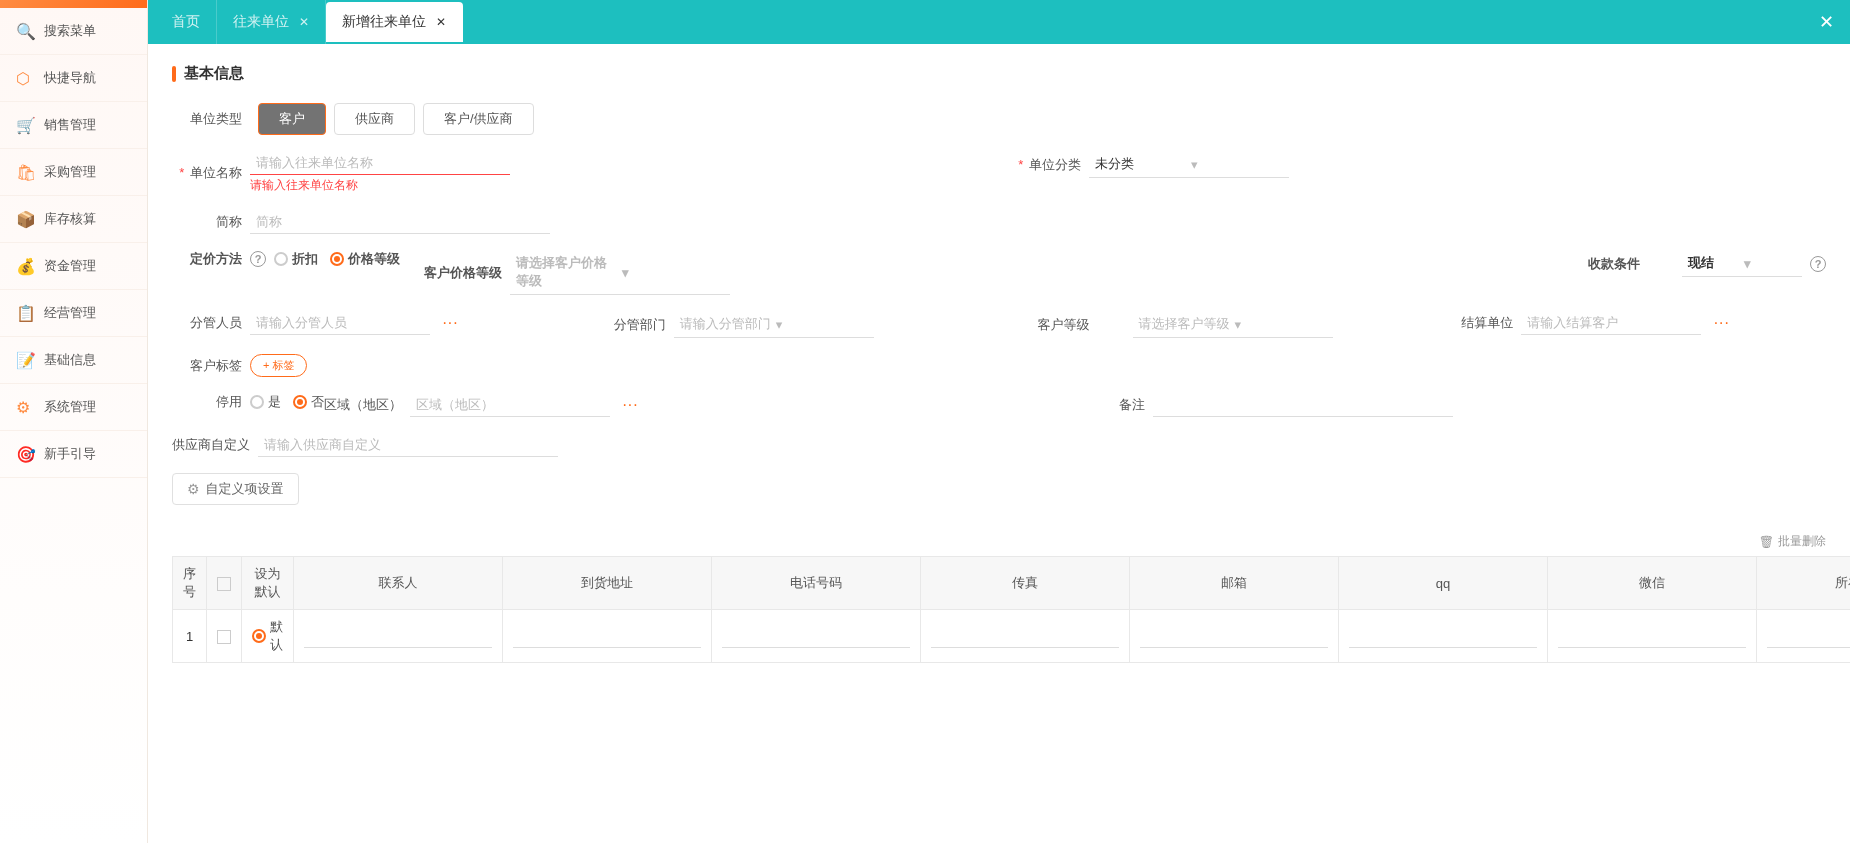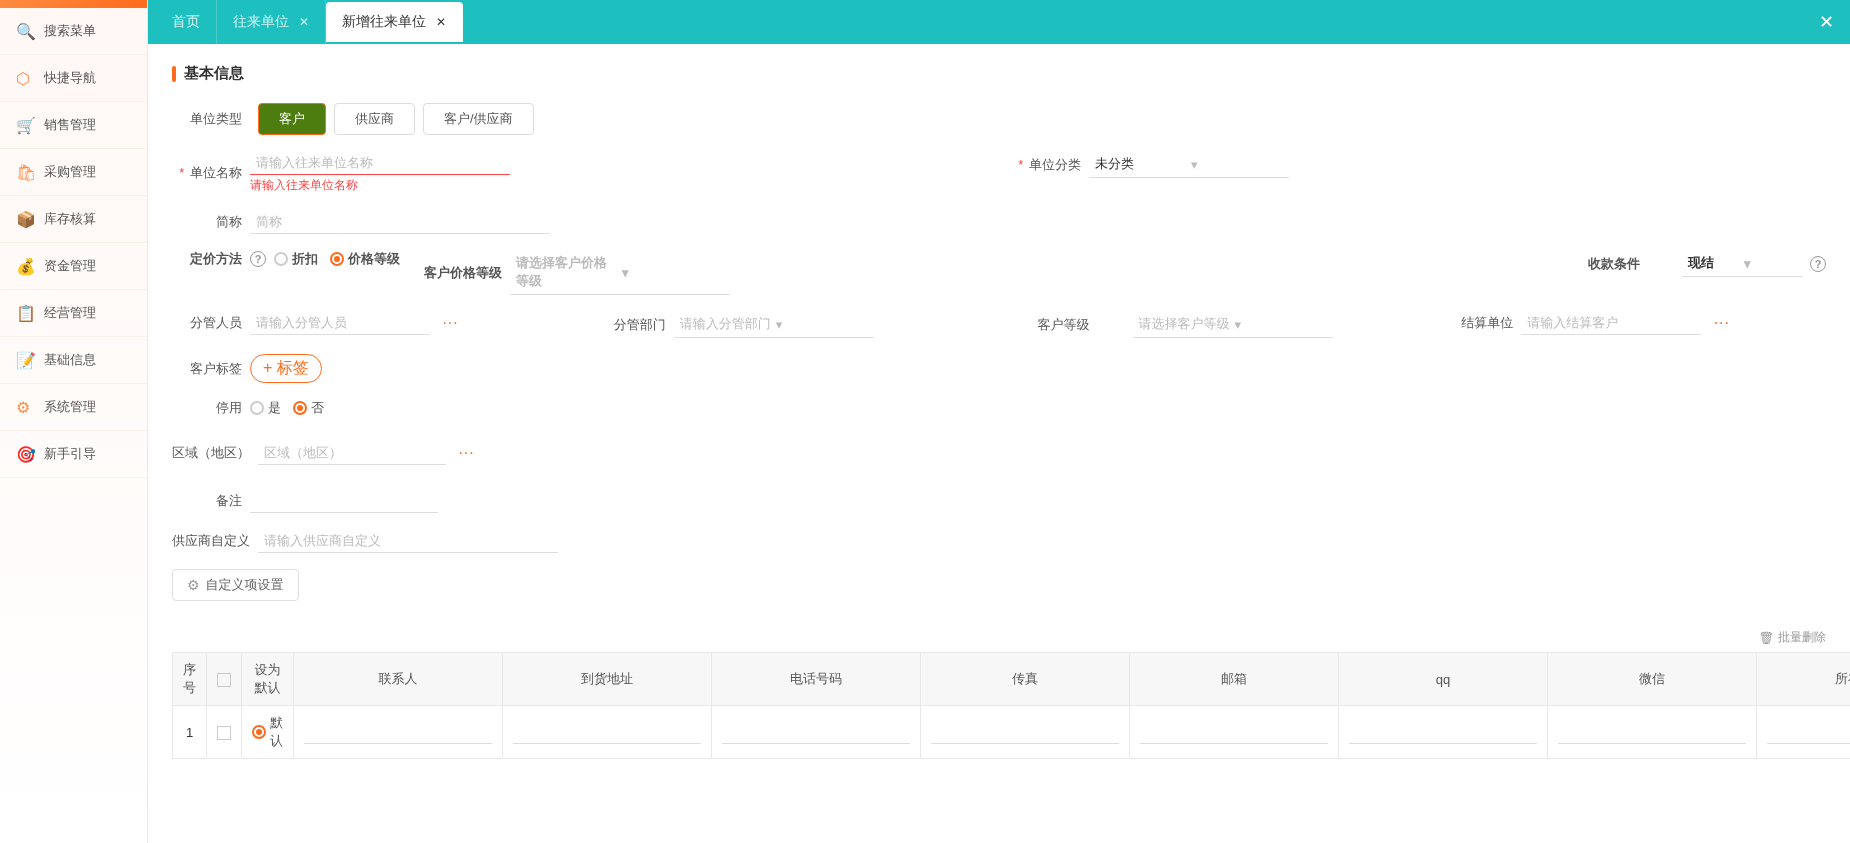--- a/index.html
+++ b/index.html
@@ -163,36 +163,36 @@
     .unit-btn {
       padding: 6px 20px;
       border: 1px solid #ddd;
       border-radius: 4px;
       cursor: pointer;
       font-size: 13px;
       color: #555;
       background: #fff;
     }
     .unit-btn.active {
-      background: #4d7c0f;
+      background: #737373;
       color: #fff;
       border-color: #ff6b1a;
     }
 
     
     .tag-add {
       display: inline-flex;
       align-items: center;
       gap: 4px;
       border: 1px solid #ff6b1a;
       color: #ff6b1a;
       border-radius: 20px;
       padding: 3px 12px;
       cursor: pointer;
-      font-size: 16px;
+      font-size: 11px;
     }
 
     
     .more-dots { color: #ff6b1a; cursor: pointer; font-size: 16px; padding: 0 4px; }
 
     
     .help-icon {
       width: 16px; height: 16px; border-radius: 50%; border: 1px solid #999;
       display: inline-flex; align-items: center; justify-content: center;
       font-size: 11px; color: #999; cursor: pointer;
@@ -464,21 +464,21 @@
 
     <div class="form-row">
       <div class="form-group" style="flex:none;">
         <span class="form-label">客户标签</span>
         <div class="tag-add">
           <span>+ 标签</span>
         </div>
       </div>
     </div>
 
-    <div class="form-row" style="gap:24px;flex-direction:column;">
+    <div class="form-row" style="">
       <div class="form-group" style="flex:none;">
         <span class="form-label">停用</span>
         <div class="radio-group">
           <label class="radio-item">
             <div class="radio-circle"></div>
             <span>是</span>
           </label>
           <label class="radio-item">
             <div class="radio-circle checked"></div>
             <span>否</span>

